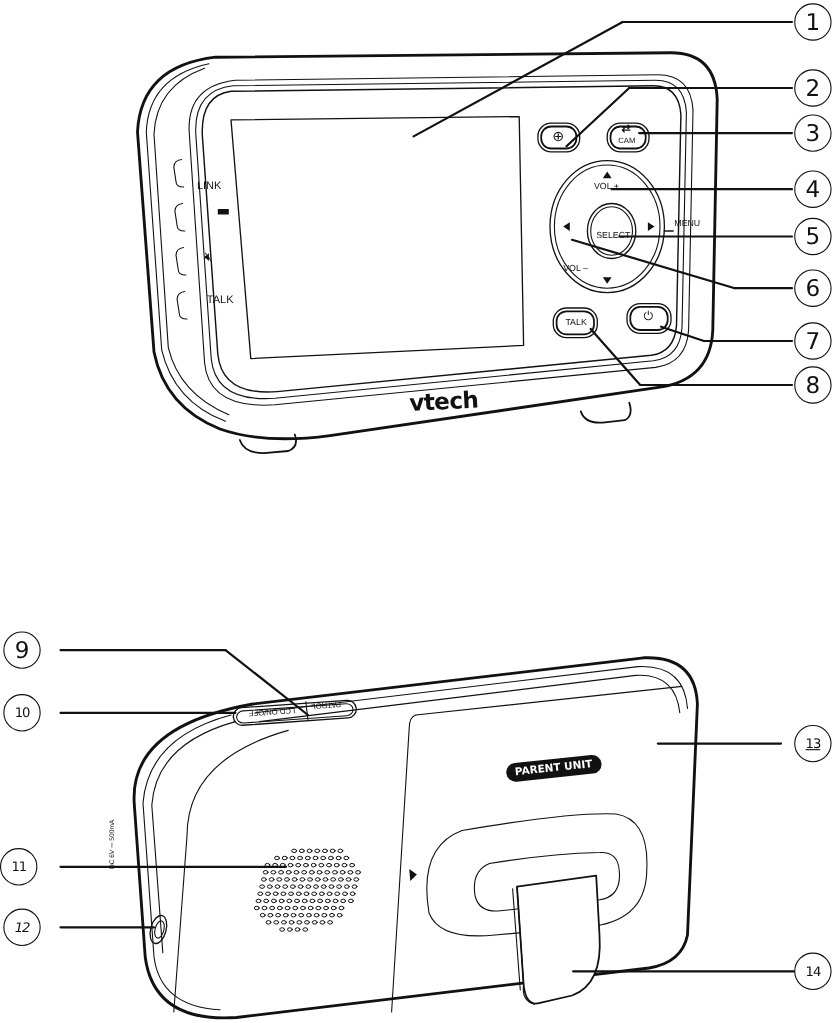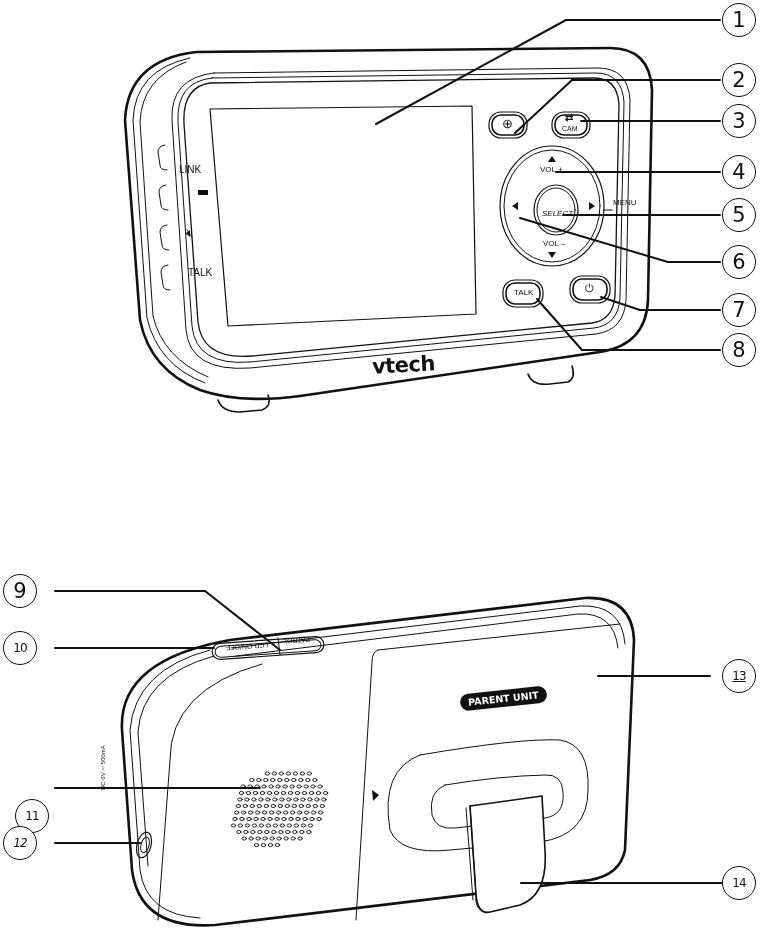--- a/index.html
+++ b/index.html
@@ -272,38 +272,38 @@
 
   <span class="lbl" style="left:179px;top:165px;">LINK</span>
   <span class="lbl" style="left:186px;top:227px;font-size:12px;">🔇︎</span>
   <span class="lbl" style="left:188px;top:268px;">TALK</span>
 
   <span class="lbl" style="left:502px;top:117px;font-size:13px;">⊕</span>
   <span class="lbl" style="left:565px;top:113px;font-size:10px;font-weight:bold;">⇄</span>
   <span class="lbl" style="left:562px;top:125px;font-size:7px;">CAM</span>
   <span class="lbl" style="left:540px;top:166px;font-size:8px;">VOL +</span>
   <span class="lbl" style="left:567px;top:199px;font-size:8px;margin-left:46px;">MENU</span>
-  <span class="lbl" style="left:542px;top:210px;font-size:8px;font-style:italic;">SELECT</span>
-  <span class="lbl" style="left:543px;top:240px;font-size:8px;">VOL –</span>
+  <span class="lbl" style="left:542px;top:210px;font-size:8px;">SELECT</span>
+  <span class="lbl" style="left:512px;top:240px;font-size:8px;">VOL –</span>
   <span class="lbl" style="left:514px;top:289px;font-size:8px;">TALK</span>
   <span class="lbl" style="left:585px;top:283px;font-size:11px;">⏻</span>
   <span class="brand" style="left:372px;top:353px;">vtech</span>
 
   <span class="lbl" style="left:283px;top:637px;font-size:7px;transform:rotate(176deg);">PATROL</span>
   <span class="lbl" style="left:226px;top:643px;font-size:7px;transform:rotate(176deg);">LCD ON/OFF</span>
   <span class="pill" style="left:460px;top:690px;">PARENT UNIT</span>
   <span class="lbl" style="left:100px;top:790px;font-size:6px;transform:rotate(-90deg);transform-origin:left top;">DC 6V ⎓ 500mA</span>
 
   <div class="callout" style="left:722px;top:3px;">1</div>
   <div class="callout" style="left:722px;top:63px;">2</div>
   <div class="callout" style="left:722px;top:104px;">3</div>
   <div class="callout" style="left:722px;top:155px;">4</div>
   <div class="callout" style="left:722px;top:198px;">5</div>
   <div class="callout" style="left:722px;top:245px;">6</div>
   <div class="callout" style="left:722px;top:293px;">7</div>
   <div class="callout" style="left:722px;top:333px;">8</div>
   <div class="callout" style="left:3px;top:574px;">9</div>
   <div class="callout two" style="left:3px;top:631px;">10</div>
-  <div class="callout two" style="left:15px;top:771px;margin-top:28px;">11</div>
+  <div class="callout two" style="left:0;top:771px;">11</div>
   <div class="callout two" style="left:3px;top:826px;font-style:italic;">12</div>
   <div class="callout two" style="left:722px;top:659px;text-decoration:underline;">13</div>
   <div class="callout two" style="left:722px;top:866px;">14</div>
 </div>
 
 </body></html>

